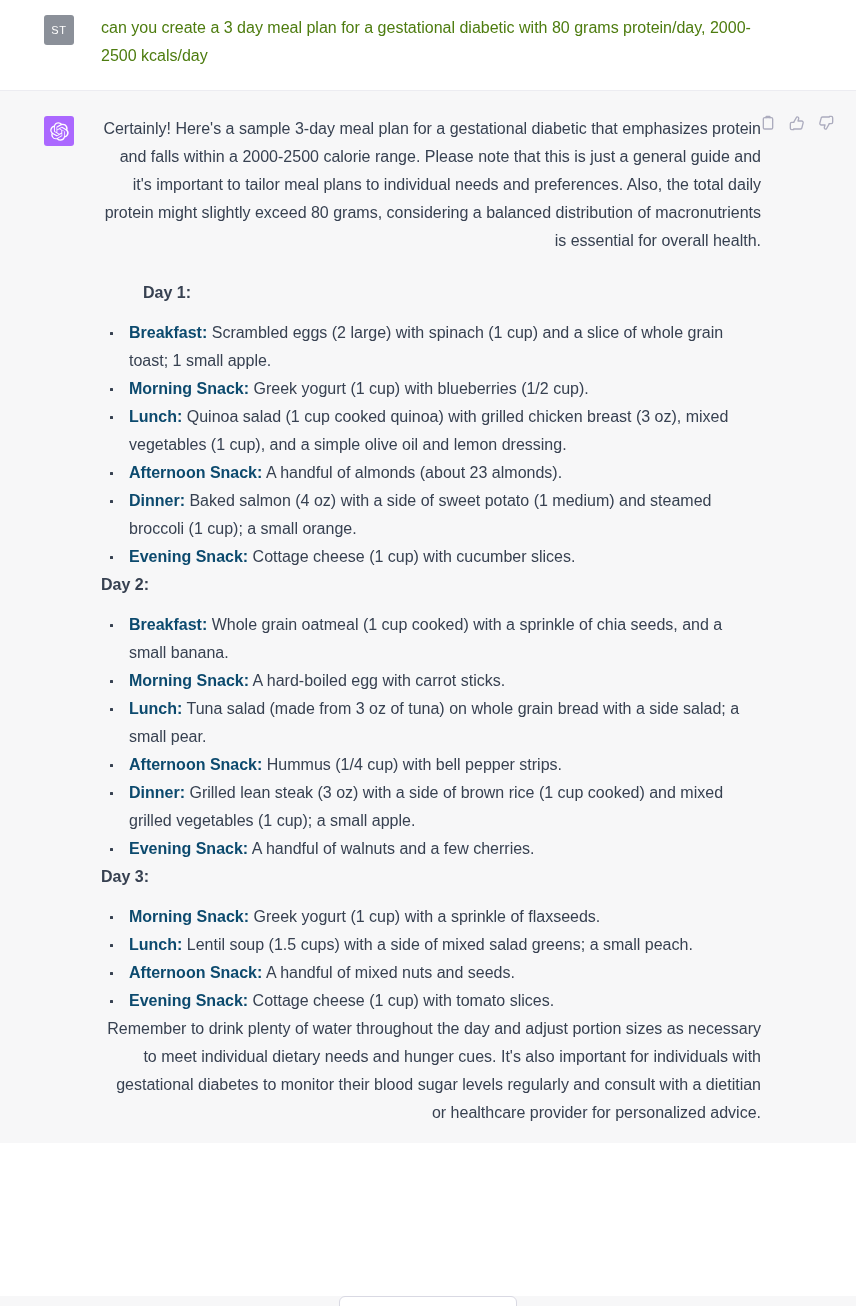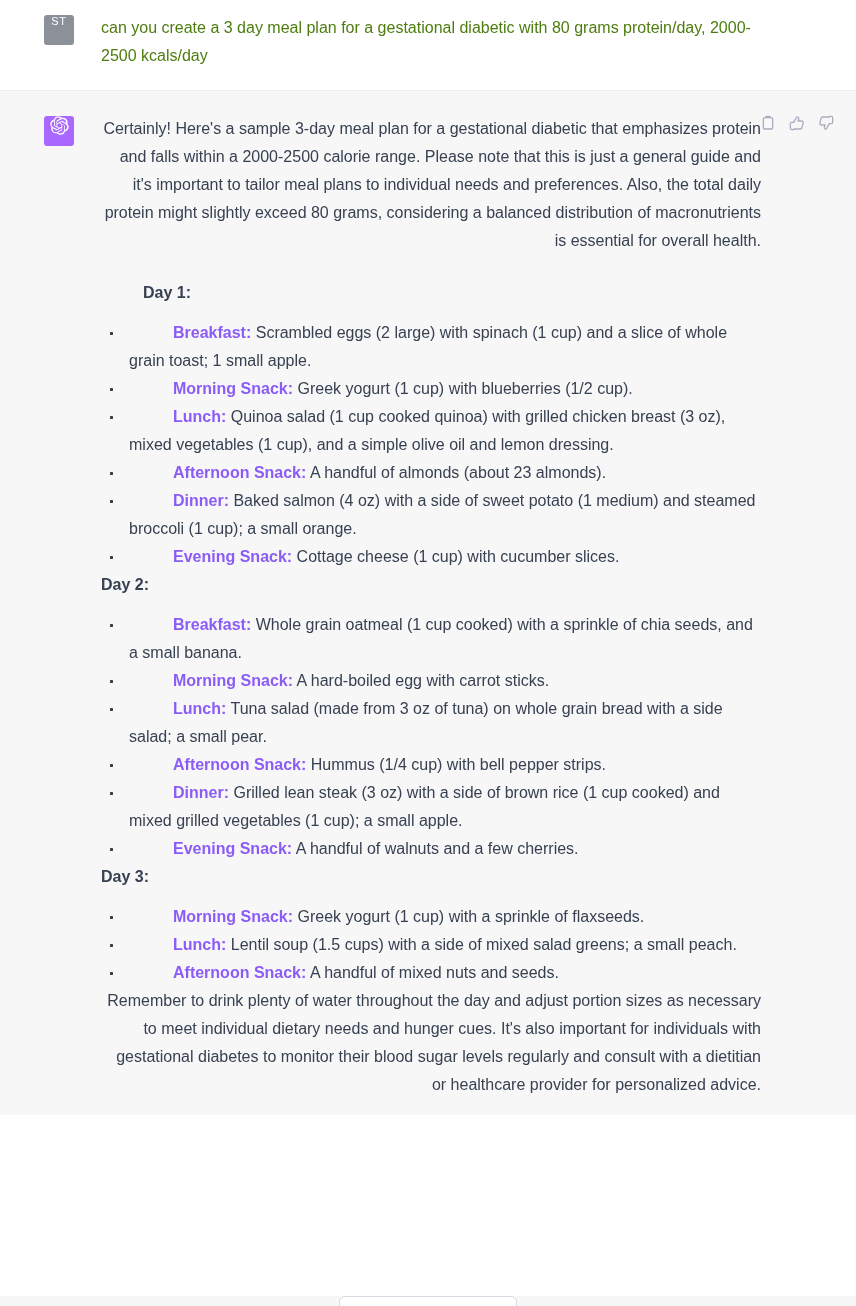--- a/index.html
+++ b/index.html
@@ -42,20 +42,21 @@
   .msg-user .msg-inner { padding-top: 14px; padding-bottom: 20px; }
   .msg-assistant .msg-inner { padding-top: 24px; padding-bottom: 16px; }
 
   
   .avatar {
     flex: 0 0 auto;
     width: 30px;
     height: 30px;
     border-radius: 3px;
     display: flex;
+    align-items: center;
     justify-content: center;
     margin-right: 27px;
     margin-top: 1px;
     user-select: none;
   }
   .avatar-user {
     background: #8b9099;
     color: #ffffff;
     font-size: 11px;
     letter-spacing: 0.6px;
@@ -114,22 +115,21 @@
     position: absolute;
     left: 9px;
     top: 13px;
     width: 3px;
     height: 3px;
     background: #374151;
     border-radius: 0.5px;
   }
   ul.meals li .meal-label {
     font-weight: bold;
-    color: #8b5cf6;
-    margin-left: 44px;
+    color: #0c4a6e;
   }
 
   .closing {
     margin-top: 24px;
   }
 
   
   .actions {
     position: absolute;
     top: 22px;
@@ -228,20 +228,21 @@
           <li><span class="meal-label">Afternoon Snack:</span><span> Hummus (1/4 cup) with bell pepper strips.</span></li>
           <li><span class="meal-label">Dinner:</span><span> Grilled lean steak (3 oz) with a side of brown rice (1 cup cooked) and mixed grilled vegetables (1 cup); a small apple.</span></li>
           <li><span class="meal-label">Evening Snack:</span><span> A handful of walnuts and a few cherries.</span></li>
         </ul>
 
         <p class="day-heading">Day 3:</p>
         <ul class="meals">
           <li><span class="meal-label">Morning Snack:</span><span> Greek yogurt (1 cup) with a sprinkle of flaxseeds.</span></li>
           <li><span class="meal-label">Lunch:</span><span> Lentil soup (1.5 cups) with a side of mixed salad greens; a small peach.</span></li>
           <li><span class="meal-label">Afternoon Snack:</span><span> A handful of mixed nuts and seeds.</span></li>
+          <li><span class="meal-label">Evening Snack:</span><span> Cottage cheese (1 cup) with tomato slices.</span></li>
         </ul>
 
         <p class="para closing">Remember to drink plenty of water throughout the day and adjust portion sizes as necessary to meet individual dietary needs and hunger cues. It's also important for individuals with gestational diabetes to monitor their blood sugar levels regularly and consult with a dietitian or healthcare provider for personalized advice.</p>
       </div>
 
       <div class="actions">
         <button class="action-btn">
           <span>
             <svg width="16" height="16" viewBox="0 0 24 24" fill="none" stroke="currentColor" stroke-width="2" stroke-linecap="round" stroke-linejoin="round" aria-hidden="true">
               <rect x="5" y="4" width="14" height="17" rx="2"></rect>

